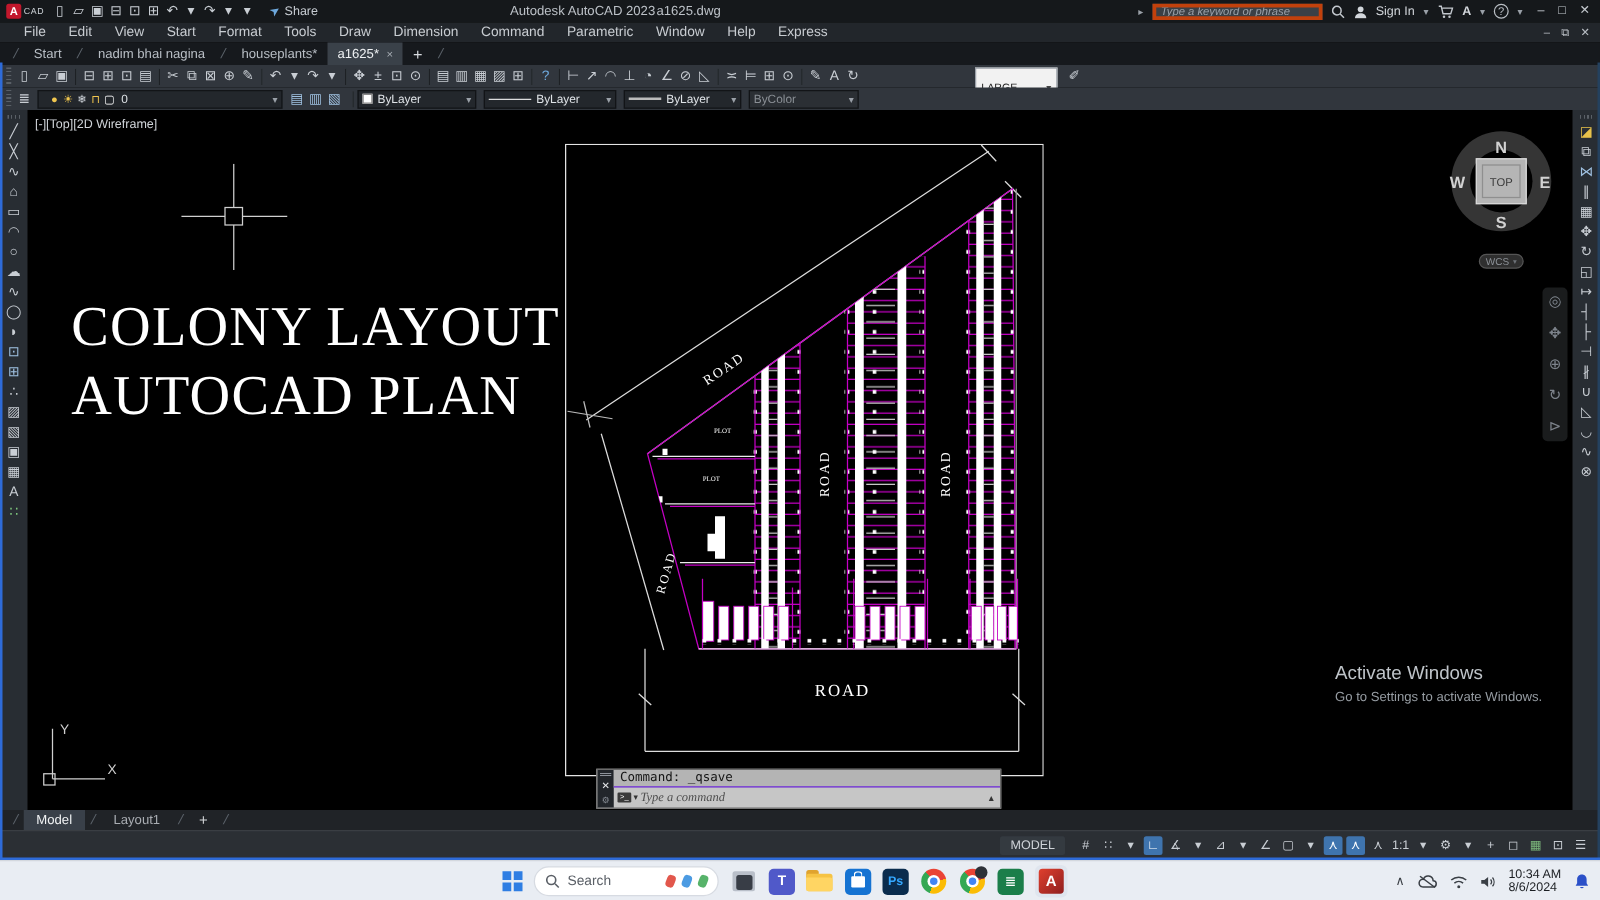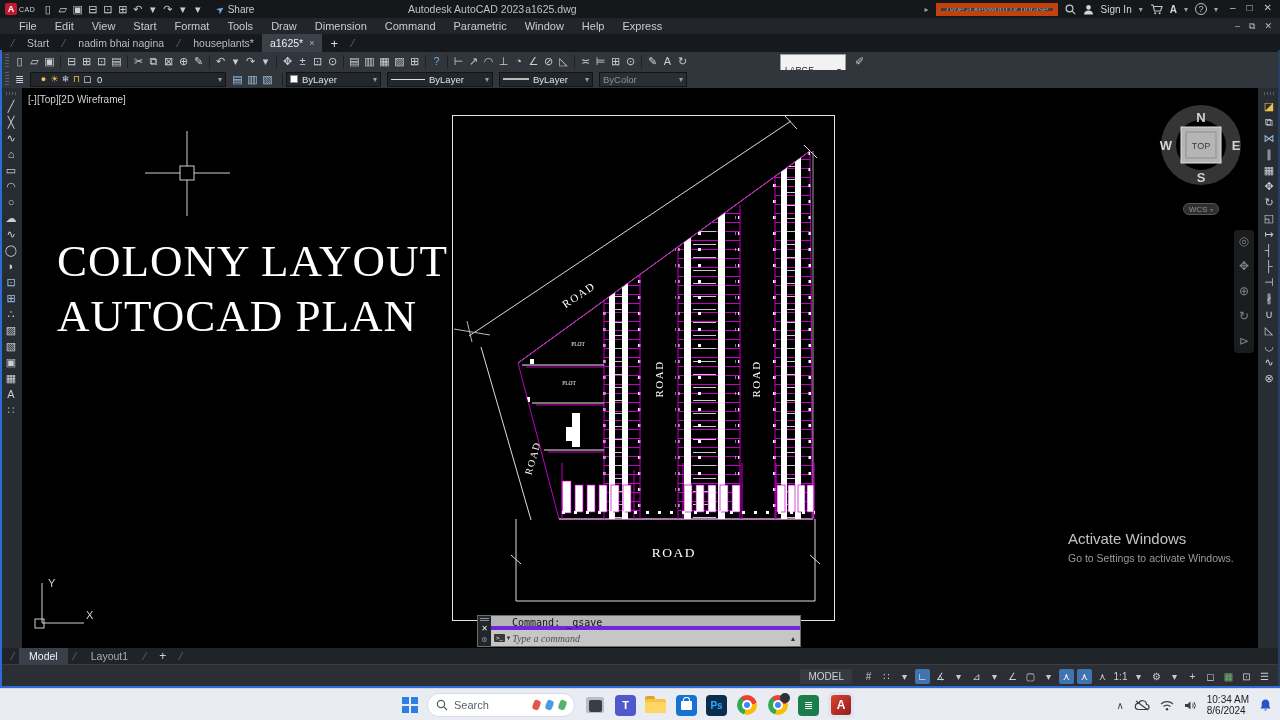--- a/index.html
+++ b/index.html
@@ -14,21 +14,21 @@
 .ticonrow{display:flex;align-items:center}
 .ticon{min-width:15px;height:15px;line-height:15px;text-align:center;font-size:11px;color:#c9ced4;cursor:default}
 .ticon.on{background:#3f74ae;color:#fff;border-radius:2px}
 .tsep{width:1px;height:13px;background:#4a4f56;margin:0 3px;border-right:1px solid #1d2024}
 .sharebox{display:flex;align-items:center;gap:3px;margin-left:6px}
 .shareic{color:#6ea8dc;font-size:10px;display:inline-block;transform:rotate(-35deg)}
 .sharelbl{color:#c6cbd1;font-size:10px}
 .apptitle{left:408px;top:3px;color:#bcc1c7;font-size:10.5px;display:flex;gap:1px;white-space:nowrap}
 .trcluster{right:62px;top:2px;display:flex;align-items:center;gap:7px;height:14px}
 .expander{color:#9aa0a8;font-size:8px}
-.tsearch{width:122px;height:13px;background:#3b4046;border:5px solid #c2410c;color:#c8cdd2;font-size:9px;padding:0 4px;font-family:"Liberation Sans",sans-serif}
+.tsearch{width:136px;height:13px;background:#3b4046;border:3px solid #c2410c;color:#c8cdd2;font-size:9px;padding:0 4px;font-family:"Liberation Sans",sans-serif}
 .tsearch::placeholder{font-style:italic;color:#9aa0a8}
 .signin{color:#d2d6db;font-size:10px}
 .chev{color:#9aa0a8;font-size:8px}
 .qmark{width:12px;height:12px;border-radius:50%;border:1px solid #b9bec4;color:#b9bec4;font-size:9px;text-align:center;line-height:11px}
 .aletter{color:#d2d6db;font-size:10px;font-weight:bold}
 .wctl{display:flex;gap:11px;align-items:center;color:#c3c8ce;font-size:10px}
 .wctl span{cursor:default}
 
 .menubar{left:0;top:18px;width:1280px;height:16px;background:#22262b;display:flex;align-items:center;padding-left:10px}
 .mitem{color:#c8ccd1;font-size:11px;padding:0 9px;height:16px;line-height:16px}
@@ -69,21 +69,21 @@
 .wcspill span{color:#8d9298;font-size:8px}
 .activate1{left:1068px;top:530px;color:#bfc4c9;font-size:15px;z-index:70}
 .activate2{left:1068px;top:552px;color:#969ca2;font-size:10.5px;z-index:70}
 
 .cmdwin{left:477px;top:527px;width:324px;height:32px;display:flex;z-index:30;border:1px solid #6b6b6b;background:#c6c6c6}
 .cmdrail{width:13px;background:#22262b;display:flex;flex-direction:column;align-items:center;padding:2px 0;gap:3px}
 .cmdrail .dots{width:9px;height:5px;background:repeating-linear-gradient(#8d939b 0 1px,transparent 1px 2px)}
 .cmdx{color:#e8eaec;font-size:8px}
 .cmdwr{color:#8d939b;font-size:7px;margin-top:auto}
 .cmdmain{flex:1;display:flex;flex-direction:column}
-.cmdhist{height:14px;background:#b4b4b4;border-bottom:4px solid #6d28d9;color:#141414;font-family:"DejaVu Sans Mono",monospace;font-size:10px;line-height:14px;padding:0 21px}
+.cmdhist{height:14px;background:#b4b4b4;border-bottom:1px solid #6d28d9;color:#141414;font-family:"DejaVu Sans Mono",monospace;font-size:10px;line-height:14px;padding:0 5px}
 .cmdrow{flex:1;display:flex;align-items:center;padding:0 3px;gap:2px}
 .cmdprompt{background:#3a3a3a;color:#fff;font-size:6px;padding:1px 2px;border-radius:1px}
 .cmdchev{color:#333;font-size:7px}
 .cmdinput{flex:1;border:0;background:transparent;outline:none;font-family:Liberation Serif, serif;font-size:10px;color:#222}
 .cmdinput::placeholder{font-style:italic;color:#4e4e4e}
 .cmdup{color:#333;font-size:8px;margin-right:2px}
 
 .ltabs{left:0;top:648px;width:1280px;height:16px;background:#202327;display:flex;align-items:center;padding-left:6px}
 .ltab{color:#a9adb2;font-size:10.5px;padding:0 10px;height:16px;line-height:16px}
 .ltab.active{background:#394049;color:#f0f2f4}

